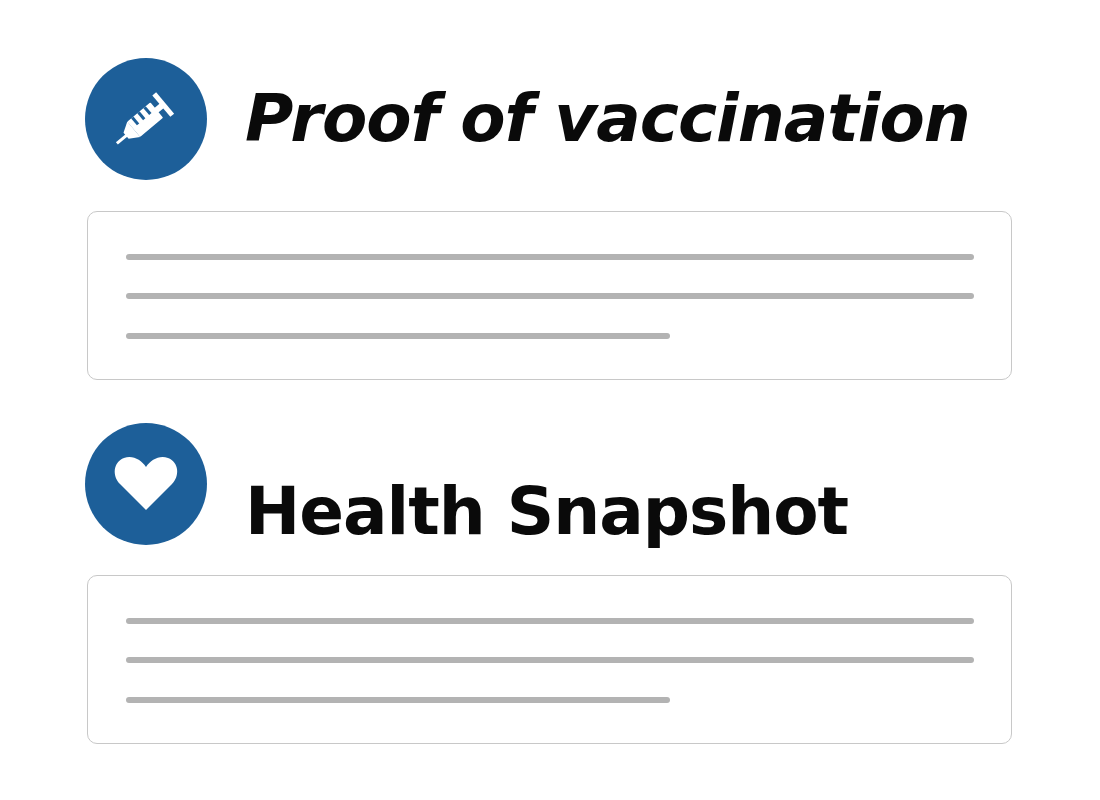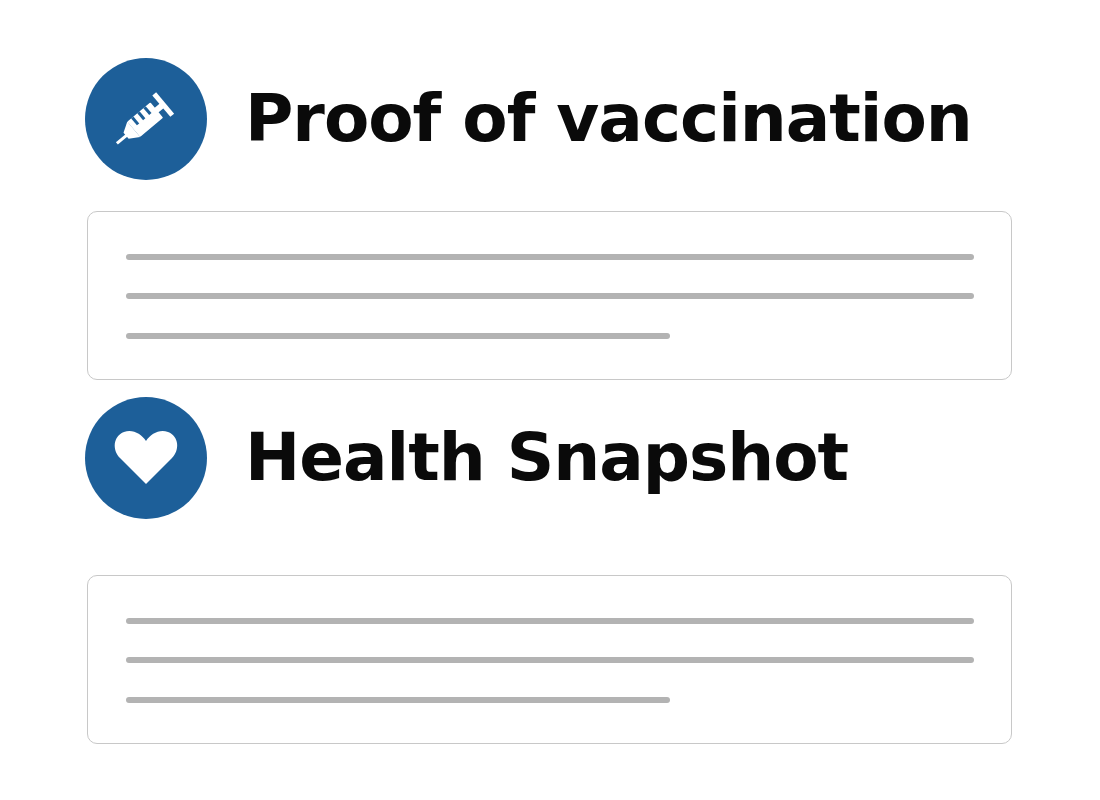--- a/index.html
+++ b/index.html
@@ -12,21 +12,21 @@
            font-family: "DejaVu Sans", sans-serif; letter-spacing: -1px; line-height: 1; }
   .card { position: absolute; left: 87px; width: 925px; height: 169px;
           border: 1.5px solid #c8c8c8; border-radius: 10px; background: #fff; box-sizing: border-box; }
   .line { position: absolute; left: 38px; height: 6px; border-radius: 3px; background: #b3b3b3; }
   .line.full { width: 848px; }
   .line.short { width: 544px; }
 </style>
 </head>
 <body>
 
-<div class="section-header" style="top:57px;">
+<div class="section-header" style="top:57px;font-style:italic;">
   <div class="icon-circle">
     <svg width="80" height="80" viewBox="0 0 80 80">
       <g transform="rotate(-40 40 40)" fill="#ffffff">
 
         <rect x="60" y="26" width="5" height="28"></rect>
         <rect x="52" y="37" width="10" height="6"></rect>
 
         <rect x="24" y="30" width="30" height="20" rx="1"></rect>
 
         <rect x="29" y="30" width="3" height="9" fill="#1d5f99"></rect>
@@ -41,21 +41,21 @@
   </div>
   <div class="title">Proof of vaccination</div>
 </div>
 
 <div class="card" style="top:211px;">
   <div class="line full" style="top:42px;"></div>
   <div class="line full" style="top:81px;"></div>
   <div class="line short" style="top:121px;"></div>
 </div>
 
-<div class="section-header" style="top:396px;">
+<div class="section-header" style="top:421px;align-items:flex-end;">
   <div class="icon-circle">
     <svg width="72" height="72" viewBox="0 0 72 72">
       <path fill="#ffffff" d="M36 62 L10 36 C2 28 3 14 14 10 C23 7 31 12 36 19 C41 12 49 7 58 10 C69 14 70 28 62 36 Z"></path>
     </svg>
   </div>
   <div class="title">Health Snapshot</div>
 </div>
 
 <div class="card" style="top:575px;">
   <div class="line full" style="top:42px;"></div>

